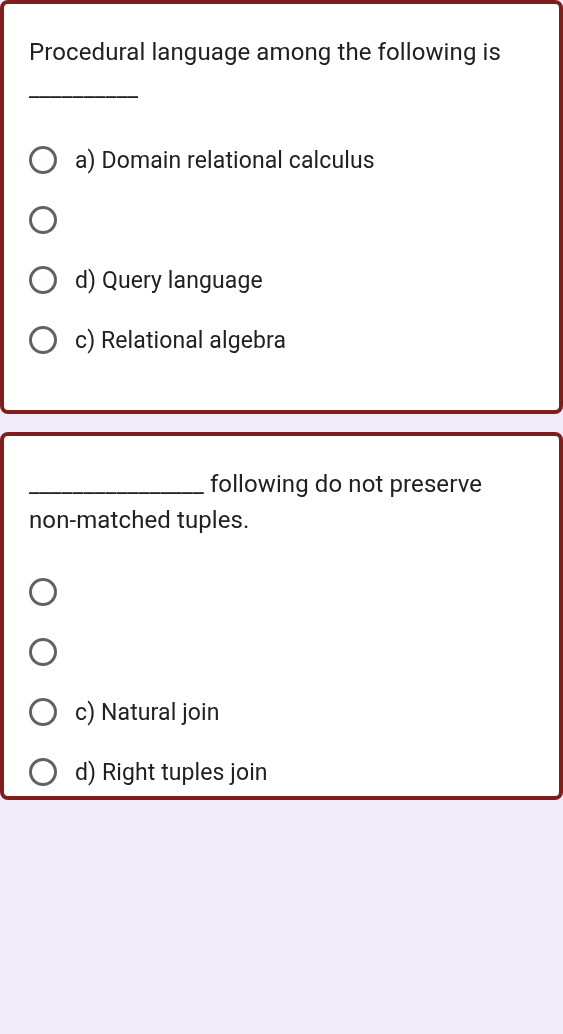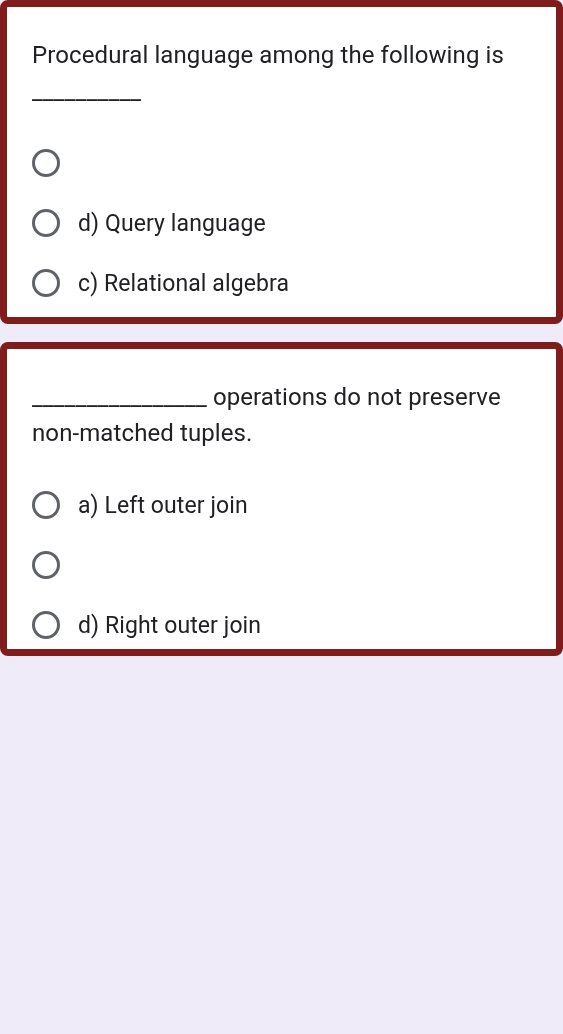--- a/index.html
+++ b/index.html
@@ -9,23 +9,23 @@
     }
     body {
       font-family: 'Roboto', 'Google Sans', Arial, sans-serif;
       background-color: #f0ebf8;
       width: 563px;
       padding: 0;
     }
     .card {
       background-color: #ffffff;
       border-radius: 8px;
-      padding: 30px 25px 20px 25px;
+      padding: 30px 25px 56px 25px;
       margin-bottom: 18px;
-      border: 7px solid #7f1d1d;
+      border: 4px solid #7f1d1d;
     }
     .card:last-child {
       margin-bottom: 0;
       padding-bottom: 10px;
     }
     .question-text {
       font-size: 24px;
       color: #202124;
       line-height: 1.5;
       margin-bottom: 40px;
@@ -60,41 +60,48 @@
   </style>
 </head>
 <body>
 
 <div class="container">
   <div class="card">
     <div class="question-text">Procedural language among the following is __________</div>
     <div class="options">
       <div class="option">
         <div class="radio-circle"></div>
+        <div class="option-label">a) Domain relational calculus</div>
+      </div>
+      <div class="option">
+        <div class="radio-circle"></div>
       </div>
       <div class="option">
         <div class="radio-circle"></div>
         <div class="option-label">d) Query language</div>
       </div>
       <div class="option">
         <div class="radio-circle"></div>
         <div class="option-label">c) Relational algebra</div>
       </div>
     </div>
   </div>
 
   <div class="card">
-    <div class="question-text">________________ operations do not preserve non-matched tuples.</div>
+    <div class="question-text">________________ following do not preserve non-matched tuples.</div>
     <div class="options">
       <div class="option">
         <div class="radio-circle"></div>
-        <div class="option-label">a) Left outer join</div>
       </div>
       <div class="option">
         <div class="radio-circle"></div>
       </div>
       <div class="option">
         <div class="radio-circle"></div>
-        <div class="option-label">d) Right outer join</div>
+        <div class="option-label">c) Natural join</div>
+      </div>
+      <div class="option">
+        <div class="radio-circle"></div>
+        <div class="option-label">d) Right tuples join</div>
       </div>
     </div>
   </div>
 </div>
 
 </body></html>

